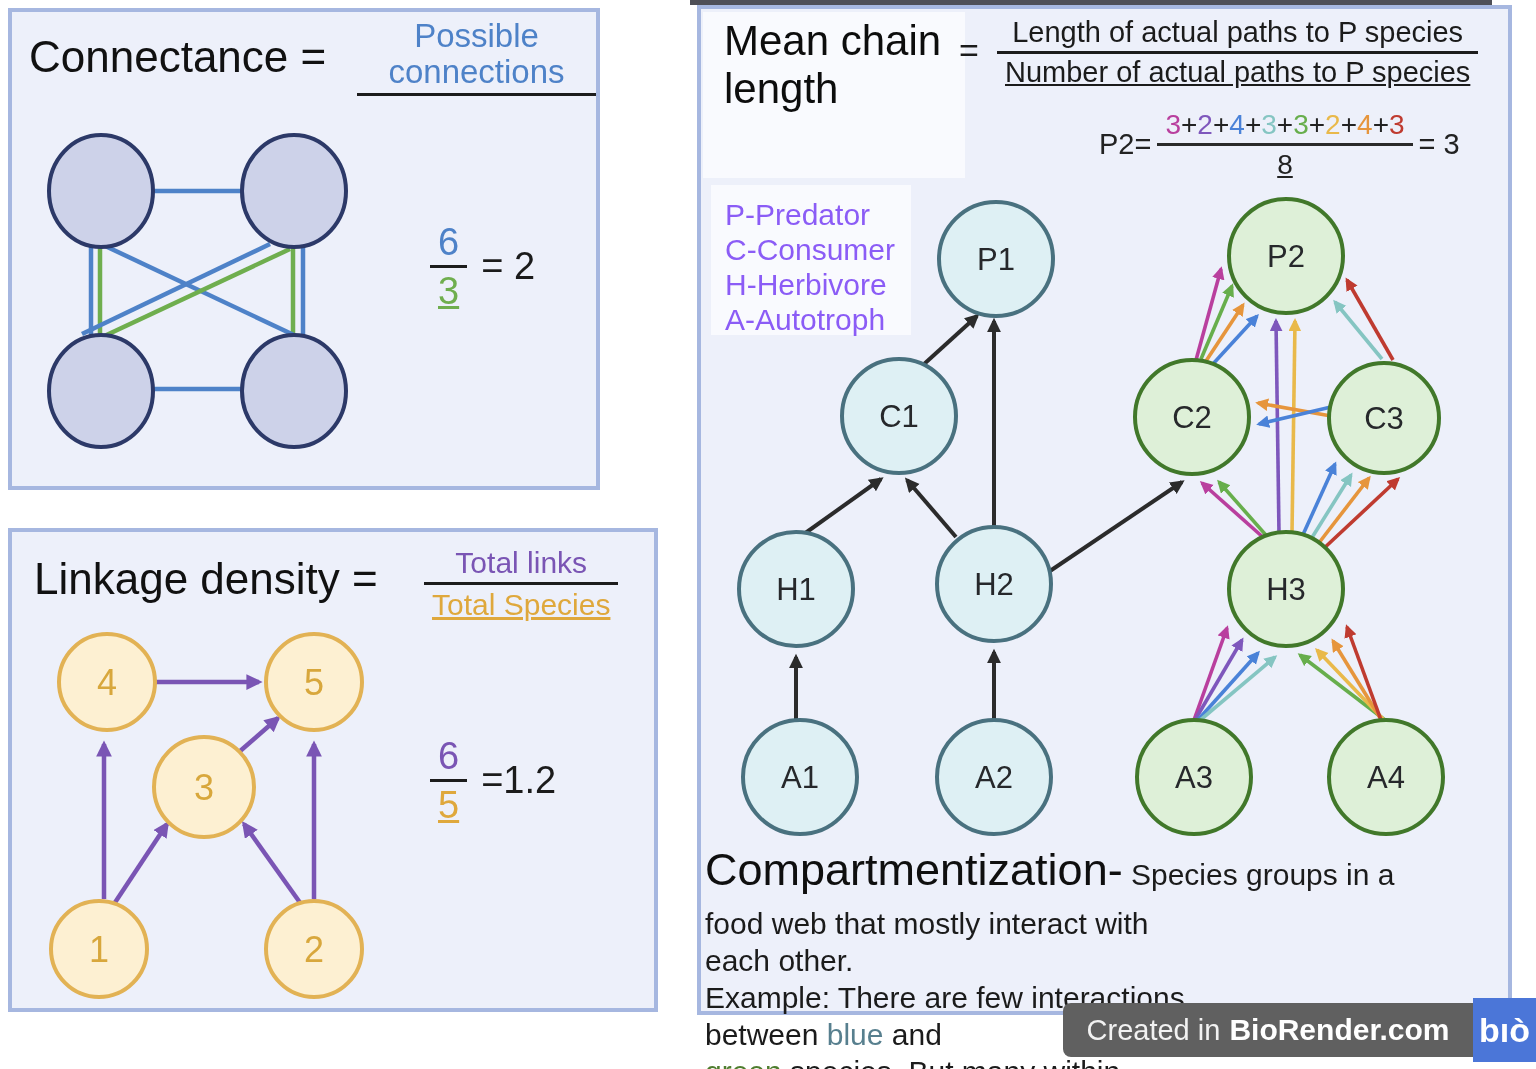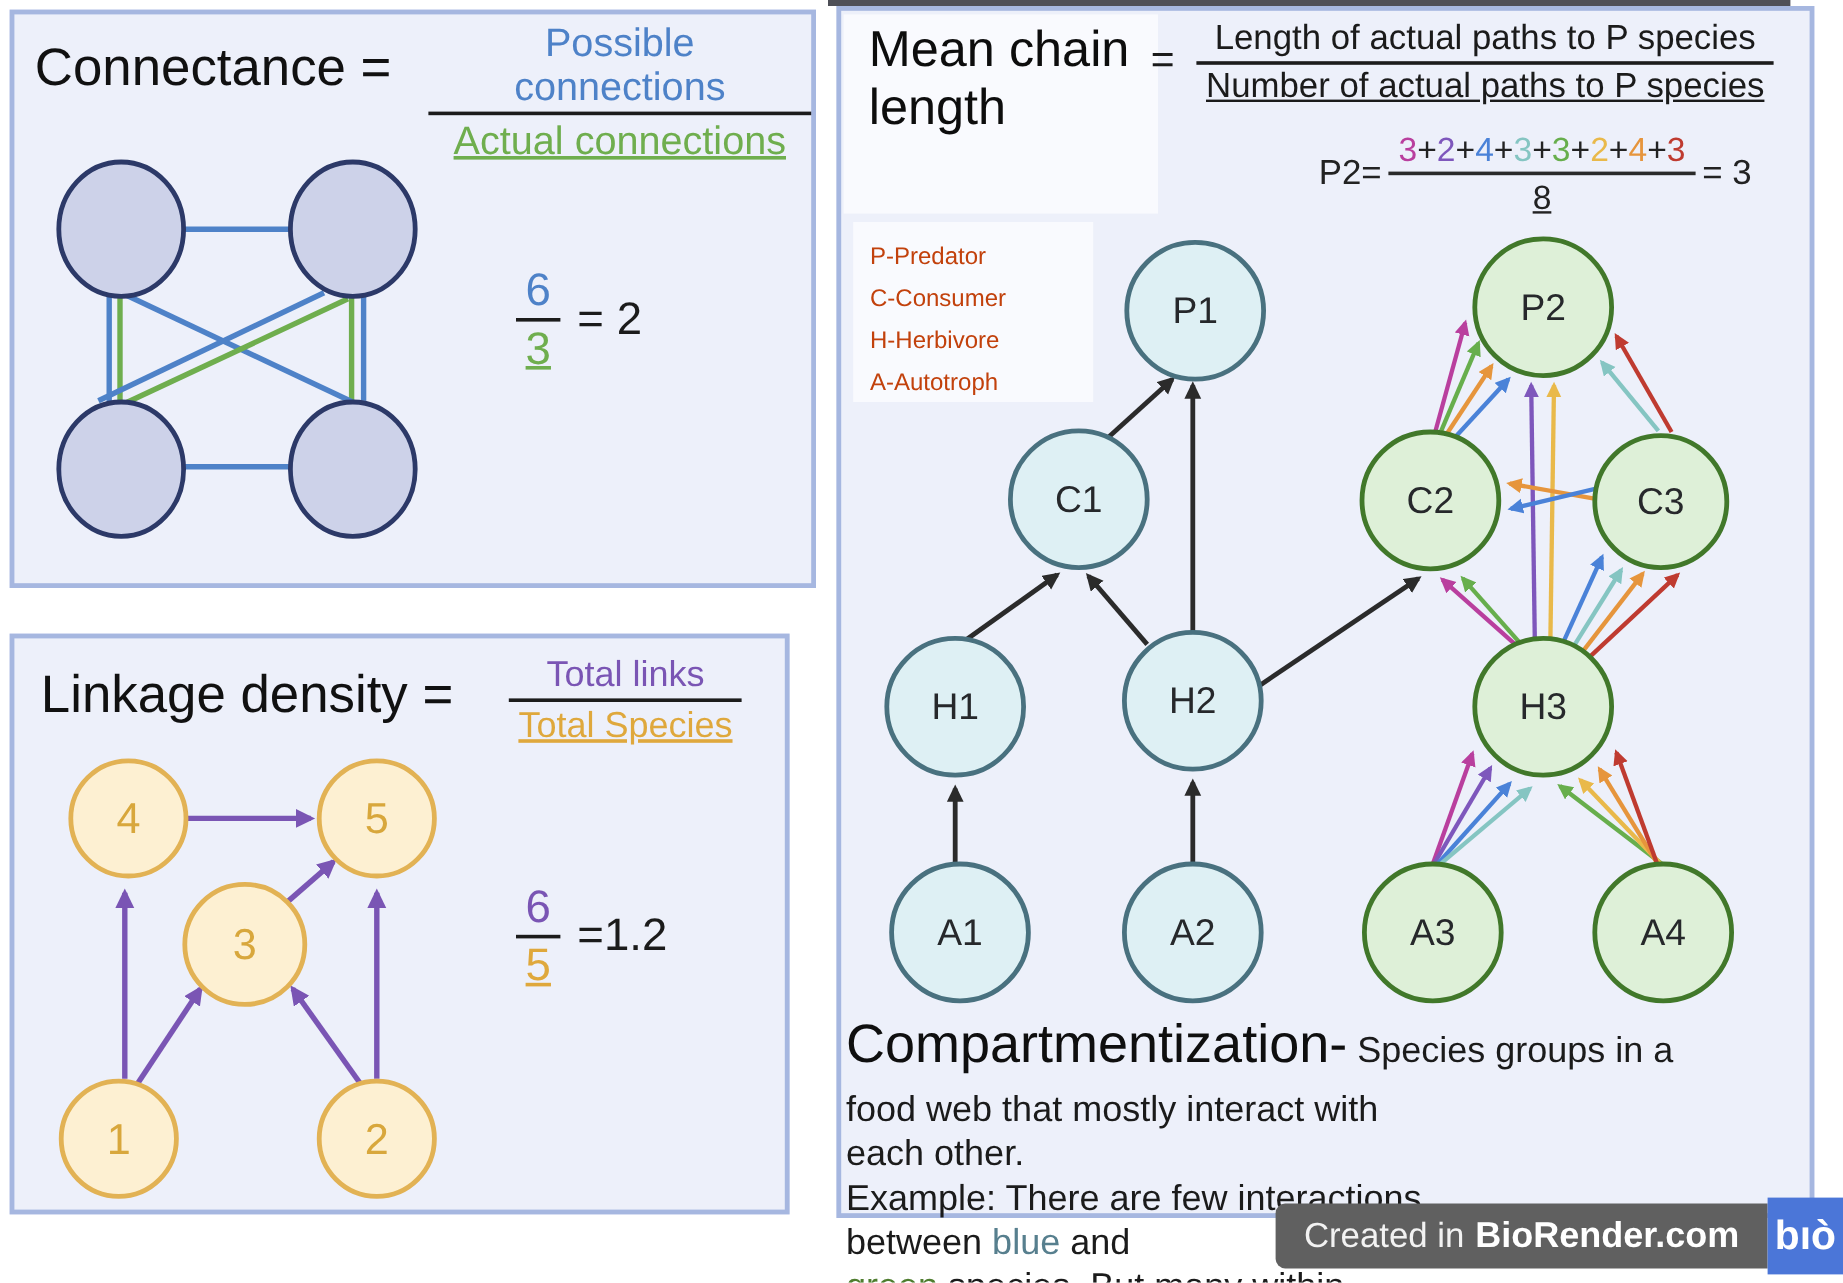--- a/index.html
+++ b/index.html
@@ -31,21 +31,21 @@
   .p2-title { font-size:44px; color:#111; }
   .p2-frac  { font-size:30px; line-height:33px; }
 
   
   .m-title { font-size:42px; line-height:48px; color:#0d0d0d; font-weight:500; }
   .m-eq    { font-size:34px; font-weight:500; color:#1b1b1b; }
   .m-frac  { font-size:29px; line-height:31px; color:#1b1b1b; }
   .p2eq { display:flex; align-items:center; gap:6px; font-size:29px; color:#222; }
   .p2eq .frac { font-size:28px; line-height:31px;text-align:center; }
   .p2eq .num  { letter-spacing:0px; border-bottom-color:#2a2a2a; }
-  .legend { font-size:20px; line-height:35px; color:#c2410c; }
+  .legend { font-size:30px; line-height:35px; color:#8b5cf6; }
   .whiterect { position:absolute; background:rgba(255,255,255,0.68); }
 
   .comp { width:480px; }
   .comp-line1 { line-height:50px; white-space:nowrap; }
   .comp-title { font-size:45px; color:#0f0f0f; }
   .comp-tail  { font-size:30px; color:#1b1b1b; }
   .comp-body  { font-size:30px; line-height:37px; color:#1b1b1b; }
 
   
   .wm-bar {
@@ -60,21 +60,21 @@
     background:#4b76d8; color:#ffffff; font-weight:bold; font-size:34px;
     display:flex; align-items:center; justify-content:center;
   }
   .topstrip { position:absolute; left:690px; top:0; width:802px; height:5px; background:#4e4f57; }
 </style>
 </head>
 <body>
 
 <div id="stage">
 
-  <div class="panel" style="left:8px; top:8px; width:672px; height:482px;">
+  <div class="panel" style="left:8px; top:8px; width:592px; height:482px;">
     <svg class="graph" id="svg-connect" width="642" height="474" viewBox="0 0 642 474">
         <defs></defs>
         <line x1="142" y1="179" x2="229" y2="179" stroke="#4e82c8" stroke-width="4.5"></line>
         <line x1="142" y1="377" x2="229" y2="377" stroke="#4e82c8" stroke-width="4.5"></line>
         <line x1="79" y1="230" x2="79" y2="325" stroke="#4e82c8" stroke-width="4.5"></line>
         <line x1="88" y1="230" x2="88" y2="327" stroke="#6fae4e" stroke-width="4.5"></line>
         <line x1="281" y1="234" x2="281" y2="325" stroke="#6fae4e" stroke-width="4.5"></line>
         <line x1="291" y1="230" x2="291" y2="322" stroke="#4e82c8" stroke-width="4.5"></line>
         <line x1="89" y1="232" x2="284" y2="324" stroke="#4e82c8" stroke-width="4.5"></line>
         <line x1="258" y1="232" x2="70" y2="322" stroke="#4e82c8" stroke-width="4.5"></line>
@@ -82,21 +82,20 @@
         <ellipse cx="89" cy="179" rx="52" ry="56" fill="#cdd2e9" stroke="#2c3968" stroke-width="4"></ellipse>
         <ellipse cx="282" cy="179" rx="52" ry="56" fill="#cdd2e9" stroke="#2c3968" stroke-width="4"></ellipse>
         <ellipse cx="89" cy="379" rx="52" ry="56" fill="#cdd2e9" stroke="#2c3968" stroke-width="4"></ellipse>
         <ellipse cx="282" cy="379" rx="52" ry="56" fill="#cdd2e9" stroke="#2c3968" stroke-width="4"></ellipse>
       </svg>
 
     <div class="abs p1-title" style="left:17px; top:20px;">Connectance =</div>
 
     <div class="abs frac p1-frac" style="left:345px; top:6px;">
       <span class="num" id="conn-frac-top" style="color: rgb(78, 130, 200); text-align: center;">Possible connections</span>
-      <span class="den" id="conn-frac-bot" style="color: rgb(111, 174, 78);">Actual connections</span>
     </div>
 
     <div class="abs res-wrap" style="left:418px; top:210px;">
       <span class="frac res-frac">
         <span class="num" id="conn-res-top" style="color: rgb(78, 130, 200);">6</span>
         <span class="den" id="conn-res-bot" style="color: rgb(111, 174, 78);">3</span>
       </span>
       <span class="res-eq">= 2</span>
     </div>
   </div>

